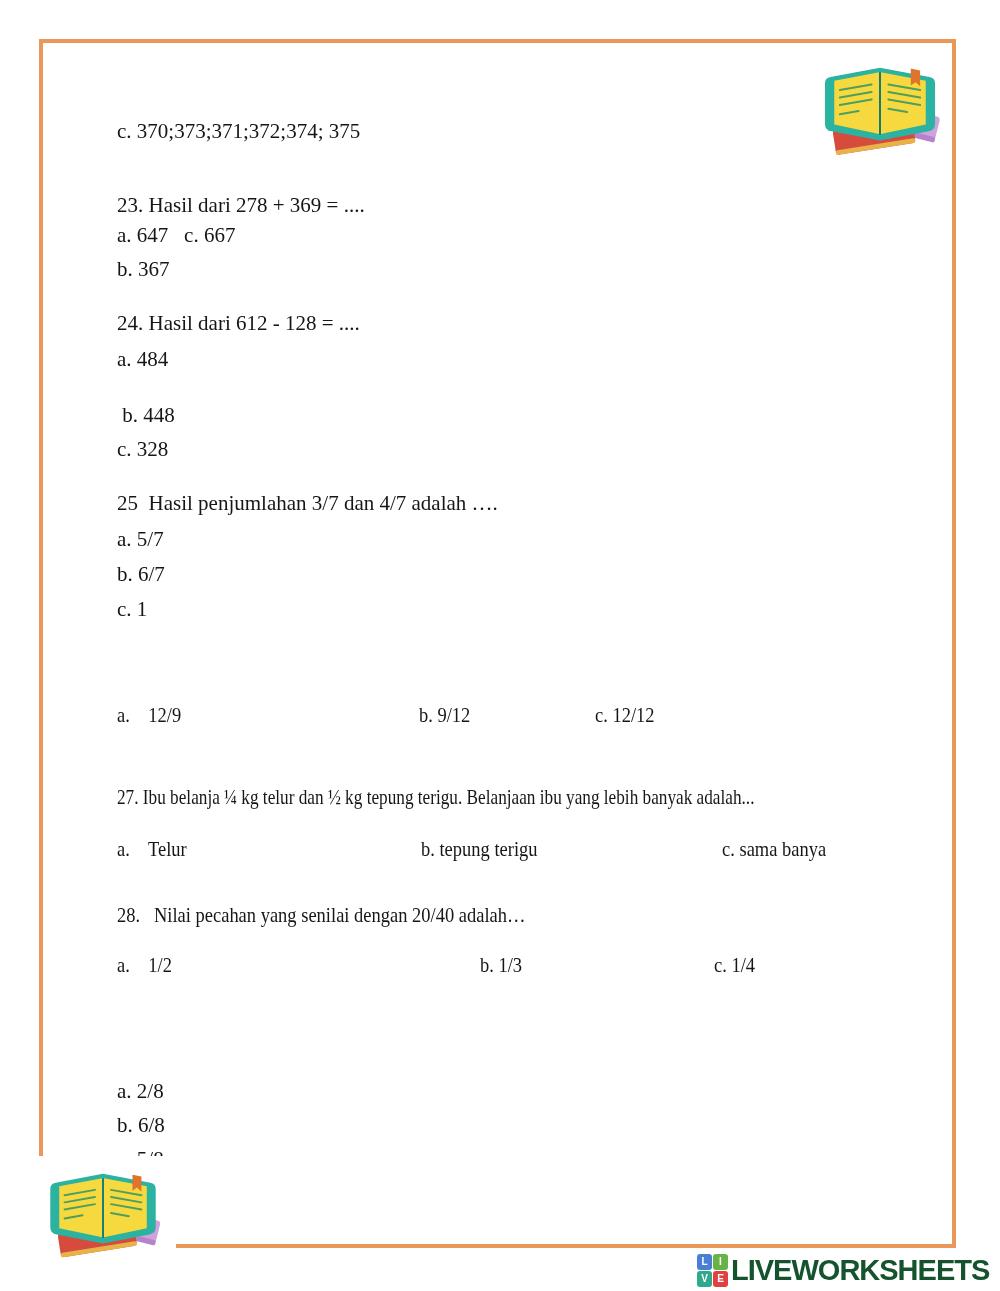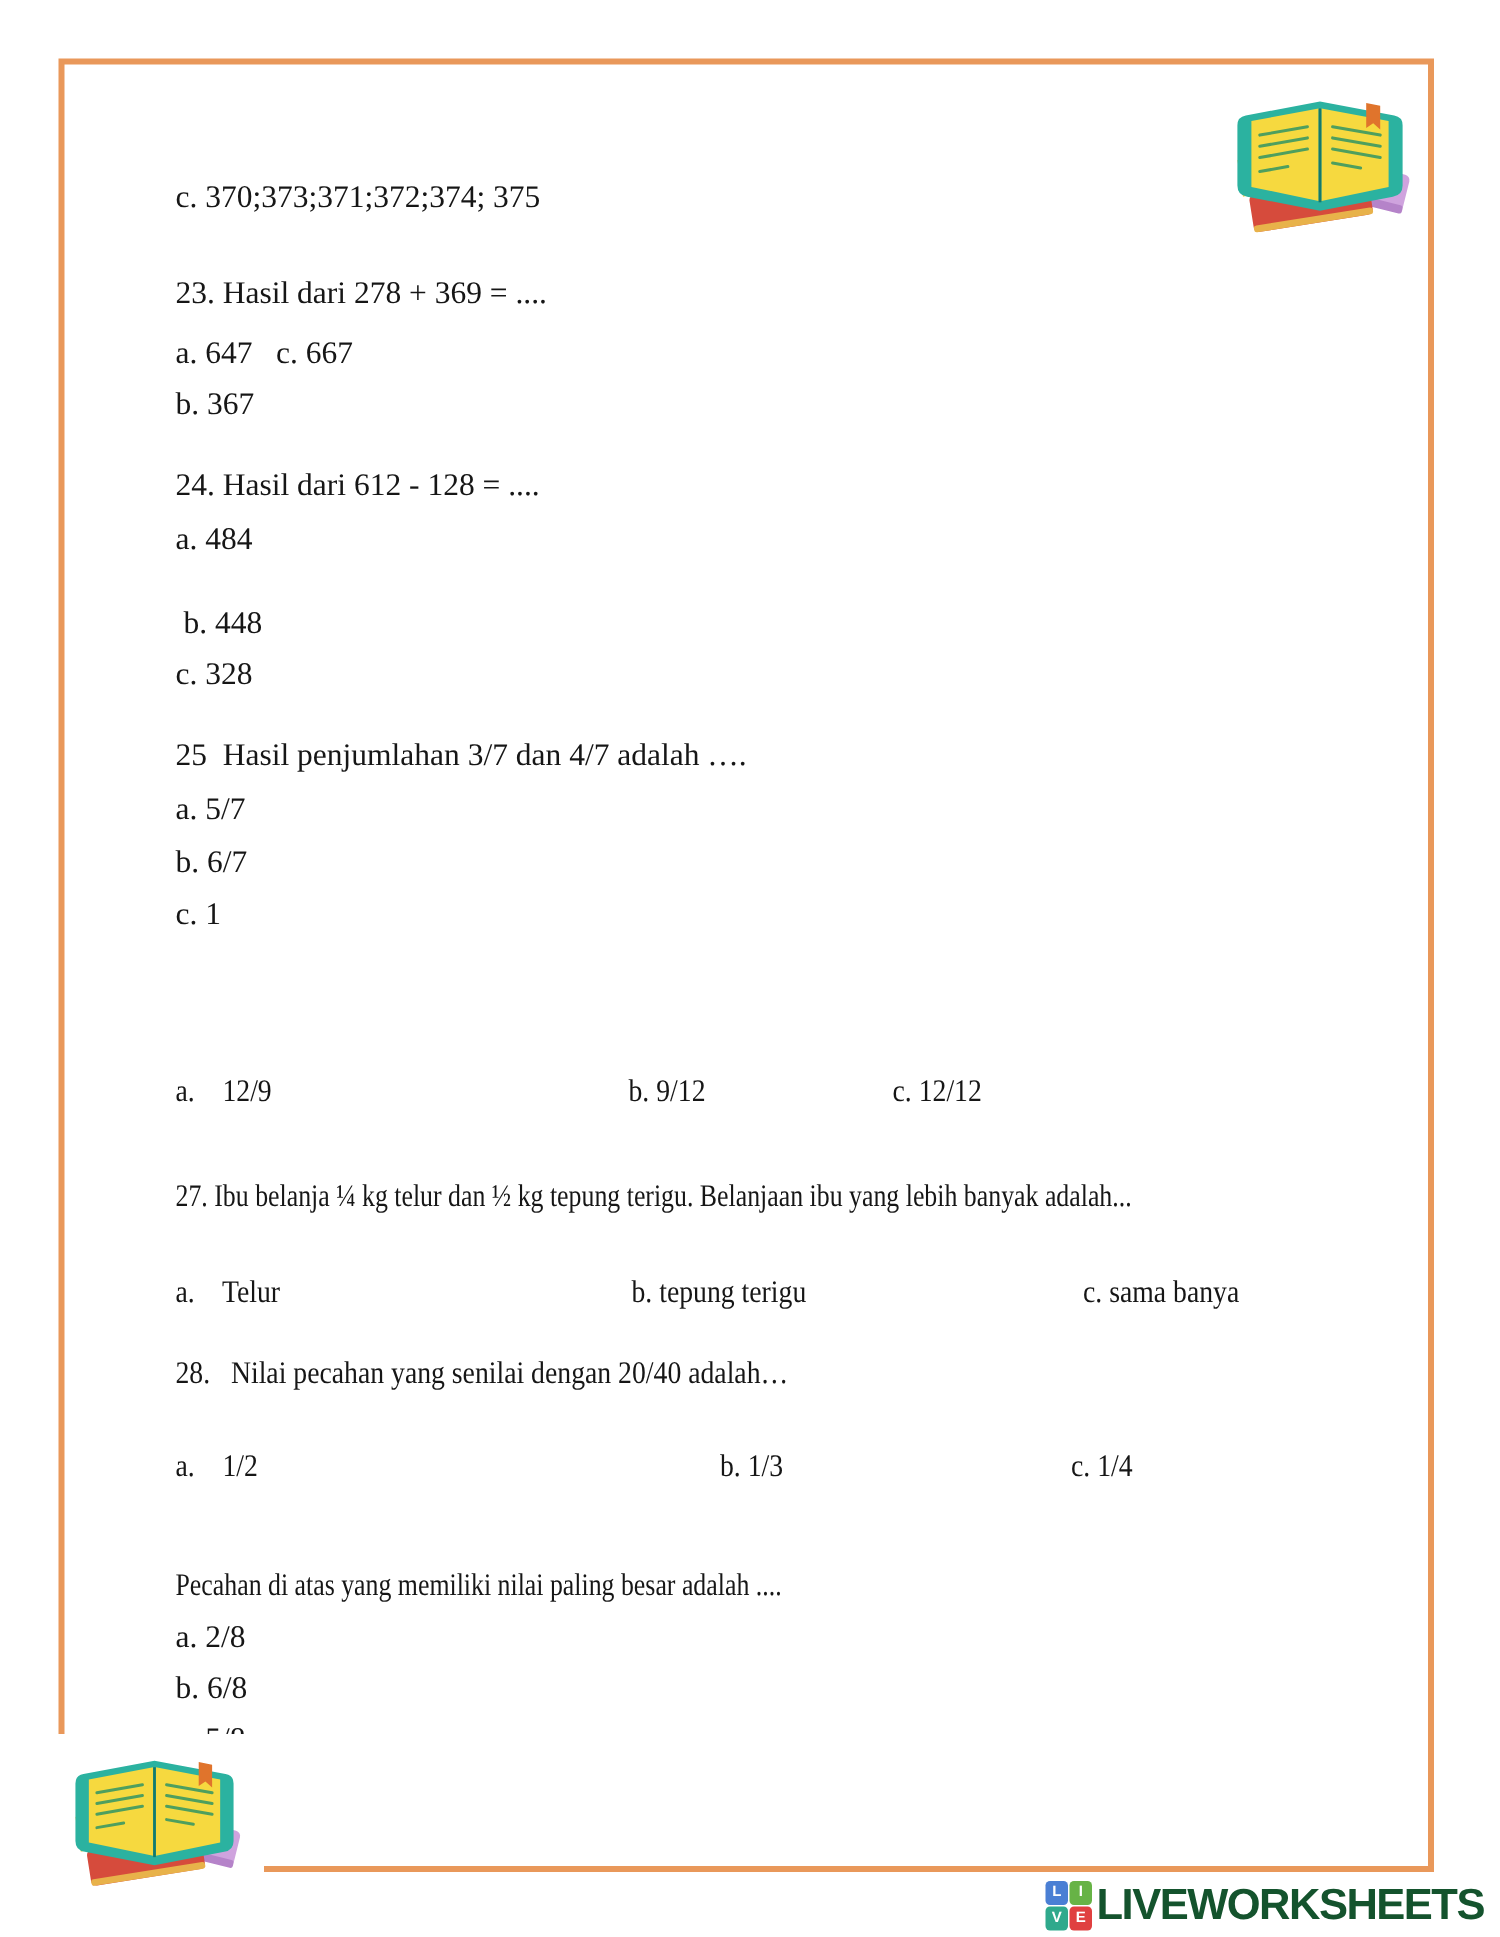--- a/index.html
+++ b/index.html
@@ -2,21 +2,21 @@
 <html><head>
 <meta charset="utf-8">
 <style>
   html,body{margin:0;padding:0;background:#ffffff;}
   .page{position:relative;width:1000px;height:1291px;background:#ffffff;overflow:hidden;
         font-family:"Liberation Serif",serif;color:#161616;}
   .frame{position:absolute;left:39px;top:39px;width:917px;height:1209px;
          border:4px solid #E9985A;box-sizing:border-box;z-index:0;}
   .line{position:absolute;left:117px;font-size:21px;line-height:26px;white-space:pre;z-index:1;}
   .row{left:0;width:1000px;height:26px;}
-  .opt{position:absolute;top:12px;white-space:pre;text-align:center;}
+  .opt{position:absolute;top:0;white-space:pre;text-align:center;}
   .c88{display:inline-block;transform:scaleX(0.88);transform-origin:0 0;}
   .c82{display:inline-block;transform:scaleX(0.82);transform-origin:0 0;}
   .illus{position:absolute;background:#ffffff;z-index:2;display:flex;align-items:center;justify-content:center;}
   .illus-tr{left:808px;top:50px;width:144px;height:110px;}
   .illus-bl{left:30px;top:1156px;width:146px;height:106px;z-index:3;}
   .brand{position:absolute;left:697px;top:1253px;display:flex;align-items:center;gap:3px;z-index:2;}
   .brand-icon{display:grid;grid-template-columns:15px 15px;grid-auto-rows:16px;gap:1px;}
   .sq{display:flex;align-items:center;justify-content:center;color:#fff;border-radius:3px;
       font-family:"Liberation Sans",sans-serif;font-weight:bold;font-size:10px;line-height:1;}
   .sq-l{background:#4A7FD4;} .sq-i{background:#67B346;} .sq-v{background:#2FA98C;} .sq-e{background:#E04040;}
@@ -55,21 +55,21 @@
         <line x1="84" y1="42" x2="118" y2="48"></line>
         <line x1="84" y1="50" x2="118" y2="56"></line>
         <line x1="84" y1="60" x2="104" y2="63.5"></line>
       </g>
       <polygon points="108,17 118,19 118,36 113,31.5 108,35" fill="#E0742C"></polygon>
     </svg>
   </div>
 
   <div class="line" style="top:118px">c. 370;373;371;372;374; 375</div>
 
-  <div class="line" style="top:182px">23. Hasil dari 278 + 369 = ....</div>
+  <div class="line" style="top:192px">23. Hasil dari 278 + 369 = ....</div>
   <div class="line" style="top:222px">a. 647   c. 667</div>
   <div class="line" style="top:256px">b. 367</div>
 
   <div class="line" style="top:310px">24. Hasil dari 612 - 128 = ....</div>
   <div class="line" style="top:346px">a. 484</div>
   <div class="line" style="top:402px"> b. 448</div>
   <div class="line" style="top:436px">c. 328</div>
 
   <div class="line" style="top:490px">25  Hasil penjumlahan 3/7 dan 4/7 adalah ….</div>
   <div class="line" style="top:526px">a. 5/7</div>
@@ -89,21 +89,20 @@
     <span class="opt" style="left:722px"><span class="c88">c. sama banya</span></span>
   </div>
 
   <div class="line" style="top:902px"><span class="c88">28.   Nilai pecahan yang senilai dengan 20/40 adalah…</span></div>
   <div class="line row" style="top:952px">
     <span class="opt" style="left:117px"><span class="c88">a.    1/2</span></span>
     <span class="opt" style="left:480px"><span class="c88">b. 1/3</span></span>
     <span class="opt" style="left:714px"><span class="c88">c. 1/4</span></span>
   </div>
 
-  <div class="line" style="top:1043px"><span class="c82">Pecahan di atas yang memiliki nilai paling besar adalah ....</span></div>
   <div class="line" style="top:1078px">a. 2/8</div>
   <div class="line" style="top:1112px">b. 6/8</div>
   <div class="line" style="top:1146px">c. 5/8</div>
 
   <div class="illus illus-bl">
     <svg width="134" height="101" viewBox="0 0 150 112" xmlns="http://www.w3.org/2000/svg">
       <g transform="rotate(14 100 80)">
         <rect x="62" y="60" width="74" height="26" rx="4" fill="#CFA3DE"></rect>
         <rect x="62" y="82" width="74" height="6" rx="2" fill="#B583C9"></rect>
         <line x1="72" y1="68" x2="128" y2="68" stroke="#E9D2F4" stroke-width="2"></line>

